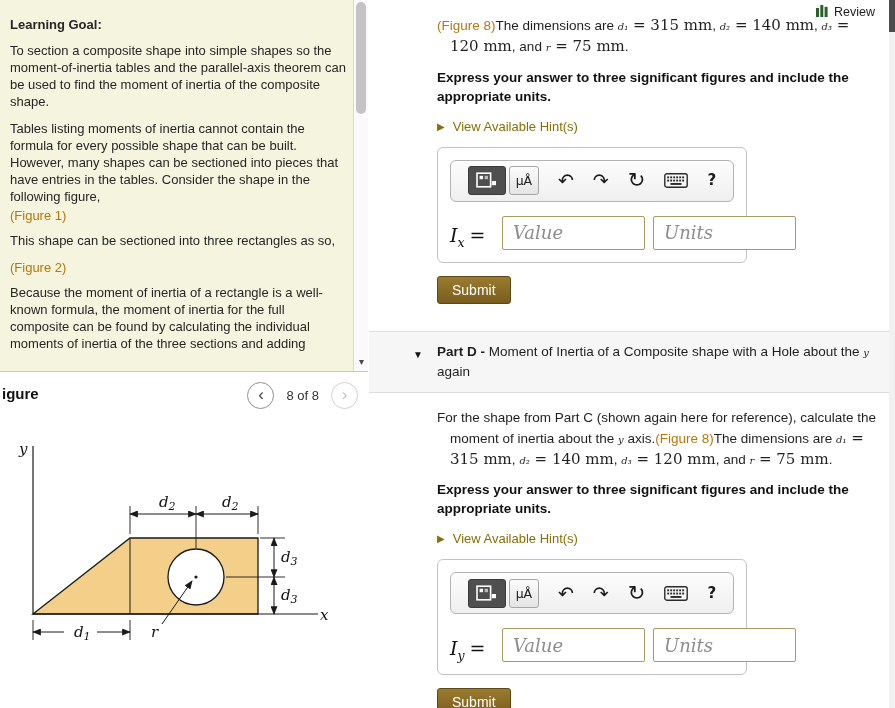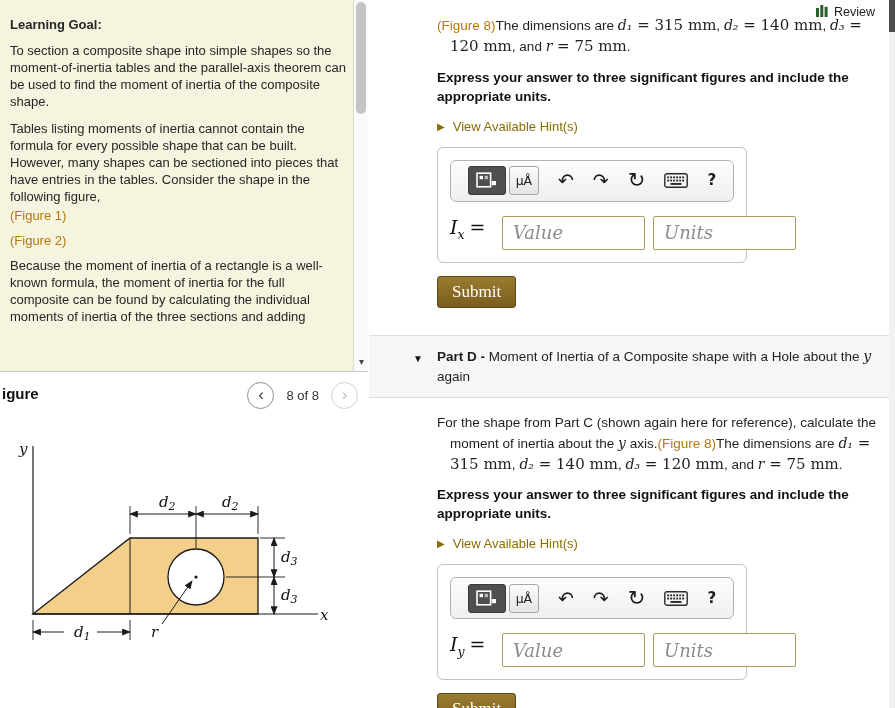--- a/index.html
+++ b/index.html
@@ -40,21 +40,21 @@
 
   
   .right-col { position:absolute; left:369px; top:0; width:526px; height:708px; background:#fff; padding-top:15px; }
   .review-bar { position:absolute; top:3px; right:20px; display:flex; align-items:center; gap:5px; }
   .review-label { font-size:12.5px; color:#1d1d1d; }
   .page-scrollbar { position:absolute; right:0; top:0; width:6px; height:708px; background:#f1f1f1; }
   .page-thumb { position:absolute; right:0; top:0; width:6px; height:32px; background:#4c4c4c; }
 
   .pc { margin-left:68px; width:442px; }
   .para { font-size:13.5px; line-height:1.42; color:#1f1f1f; padding-left:13px; text-indent:-13px; }
-  .seg-var { font-family:"DejaVu Serif", serif; font-style:italic; font-size:14px; }
+  .seg-var { font-family:"DejaVu Serif", serif; font-style:italic; font-size:10px; }
   .seg-rom { font-family:"DejaVu Serif", serif; font-size:15px; }
   .seg-bold { font-weight:bold; }
   .express { font-size:13.5px; font-weight:bold; line-height:1.42; color:#111; margin-top:10px; }
   .hints-row { display:flex; align-items:center; gap:8px; margin-top:13px; cursor:pointer; }
   .hint-arrow { color:#8a6d05; font-size:10px; }
   .hints-label { color:#8a6d05; font-size:13px; font-weight:normal; }
 
   
   .answer-box { margin-top:13px; width:310px; background:#fff; border:1px solid #c3c3c3; border-radius:6px; padding:12px; }
   .eq-toolbar { height:42px; border:1px solid #b3b3b3; border-radius:6px;
@@ -64,32 +64,32 @@
   .tb-btn { height:29px; border-radius:3px; display:flex; align-items:center; justify-content:center; cursor:pointer; }
   .tb-btn.dark { width:38px; background:#4f4f4f; border:1px solid #3a3a3a; }
   .tb-btn.light { width:30px; background:linear-gradient(#fcfcfc,#e4e4e4); border:1px solid #a6a6a6;
                   font-size:12.5px; color:#222; font-family:"DejaVu Sans", sans-serif; }
   .tb-ico { font-family:"DejaVu Sans", sans-serif; color:#1b1b1b; cursor:pointer; line-height:1; }
   .tb-undo, .tb-redo { font-size:19px; }
   .tb-reset { font-size:21px; }
   .tb-help { font-size:15px; font-weight:bold; }
   .tb-kb { display:flex; align-items:center; }
 
-  .answer-row { display:flex; align-items:flex-start; gap:8px; margin-top:14px; }
+  .answer-row { display:flex; align-items:flex-end; gap:8px; margin-top:14px; }
   .ans-var { font-family:"DejaVu Serif", serif; font-size:19px; color:#111; min-width:44px; white-space:nowrap; }
   .vbase { font-style:italic; }
   .ans-var sub { font-size:12.5px; font-style:italic; }
   .veq { font-style:normal; margin-left:5px; }
   .ans-input { width:143px; height:34px; border:1px solid #ab9a60; border-radius:2px; padding:0 10px;
                font-family:"DejaVu Serif", serif; font-size:18px; color:#333; background:#fff; }
   .ans-input::placeholder { font-family:"DejaVu Serif", serif; font-style:italic; color:#8c8c8c; }
 
-  .submit-btn { margin-top:13px; margin-left:68px; display:inline-block; padding:5px 14px; font-size:17px;
+  .submit-btn { margin-top:13px; margin-left:68px; display:inline-block; padding:5px 14px; font-size:14px;
                 color:#fff; background:linear-gradient(#9a7b30,#7a5d1d); border:1px solid #5c4716;
-                border-radius:3px; cursor:pointer; font-family:Liberation Serif, serif; }
+                border-radius:3px; cursor:pointer; font-family:Liberation Sans, sans-serif; }
 
   
   .partd-band { position:relative; margin-top:27px; width:526px; background:#f6f6f6;
                 border-top:1px solid #ddd; border-bottom:1px solid #ddd;
                 padding:10px 20px 10px 68px; font-size:13.5px; line-height:1.5; color:#1f1f1f; }
   .collapse-tri { position:absolute; left:44px; top:15px; font-size:10px; color:#111; cursor:pointer; }
 
   .mt15 { margin-top:15px; }
 </style>
 </head>
@@ -97,20 +97,21 @@
 
 <div class="app">
 
   <div class="left-col">
     <div class="learn-region">
       <div class="learn-content">
         <div class="learn-title">Learning Goal:</div>
         <p>To section a composite shape into simple shapes so the moment-of-inertia tables and the parallel-axis theorem can be used to find the moment of inertia of the composite shape.</p>
         <p style="margin-bottom:2px;">Tables listing moments of inertia cannot contain the formula for every possible shape that can be built. However, many shapes can be sectioned into pieces that have entries in the tables. Consider the shape in the following figure,</p>
         <div class="fig-link-line"><a href="#" class="fig-link">(Figure 1)</a></div>
+        <p>This shape can be sectioned into three rectangles as so,</p>
         <div class="fig-link-line"><a href="#" class="fig-link">(Figure 2)</a></div>
         <p>Because the moment of inertia of a rectangle is a well-known formula, the moment of inertia for the full composite can be found by calculating the individual moments of inertia of the three sections and adding</p>
       </div>
       <div class="left-scrollbar">
         <div class="lsb-thumb"></div>
         <div class="lsb-btn">
           <span>▾</span>
         </div>
       </div>
     </div>

